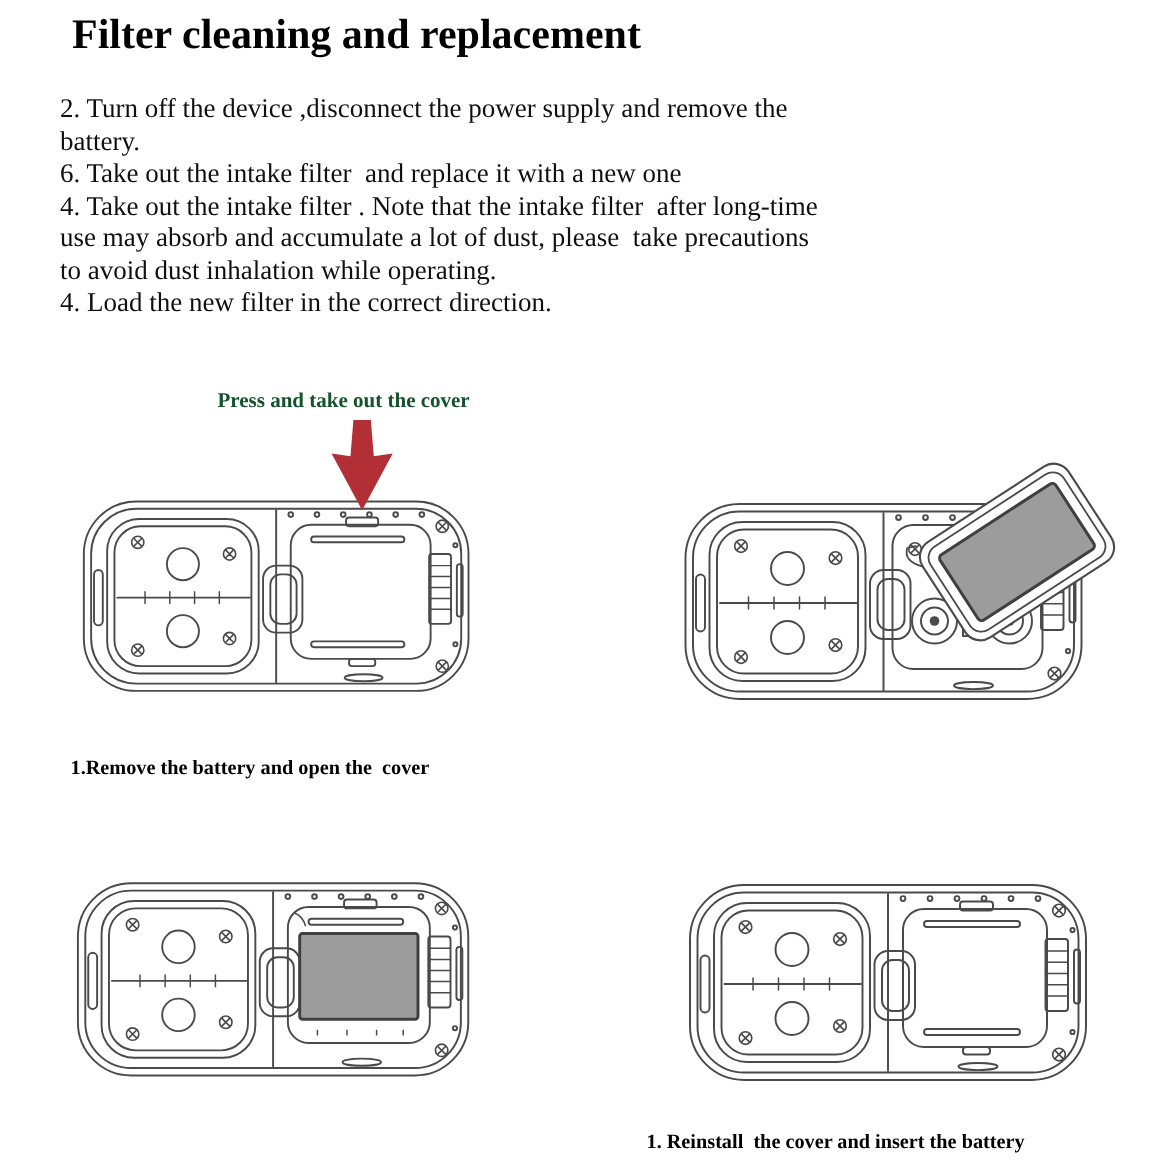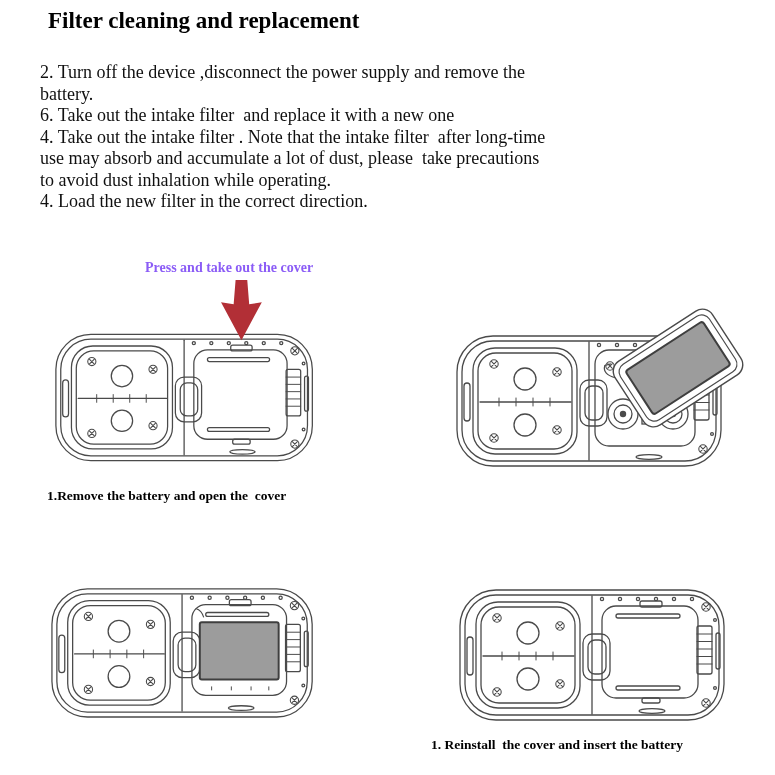--- a/index.html
+++ b/index.html
@@ -2,35 +2,36 @@
 <html><head>
 <meta charset="utf-8">
 <style>
   html,body { margin:0; padding:0; background:#ffffff; }
   .page {
     position:relative; width:775px; height:775px; background:#ffffff;
     font-family:"Liberation Serif", serif; color:#111; overflow:hidden;
   }
   .title {
     position:absolute; left:48px; top:8px; margin:0;
-    font-size:23px; font-weight:bold; color:#000;
+    font-size:28px; font-weight:bold; color:#000;
     font-family:"Liberation Serif", serif;
   }
   .instructions {
     position:absolute; left:40px; top:62px; width:516px;
     font-size:18px; line-height:21.5px; color:#101010;
   }
   .instructions .step { white-space:pre-wrap; }
   .arrow-caption {
     position:absolute; left:145px; top:260px;
-    font-size:14px; font-weight:bold; color:#8b5cf6; white-space:pre;
+    font-size:14px; font-weight:bold; color:#14532d; white-space:pre;
   }
   .caption {
     position:absolute; font-size:13.5px; font-weight:bold; color:#000;
     white-space:pre;
+    margin-top:16px;
   }
   .cap1 { left:47px;  top:488px; }
   .cap2 { left:364px; top:488px; }
   .cap3 { left:63px;  top:737px; }
   .cap4 { left:431px; top:737px; }
   .fig  { position:absolute; }
   .fig1 { left:52px;  top:278px; width:272px; }
   .fig2 { left:448px; top:288px; width:300px; }
   .fig3 { left:48px;  top:578px; width:276px; }
   .fig4 { left:446px; top:578px; width:300px; }

